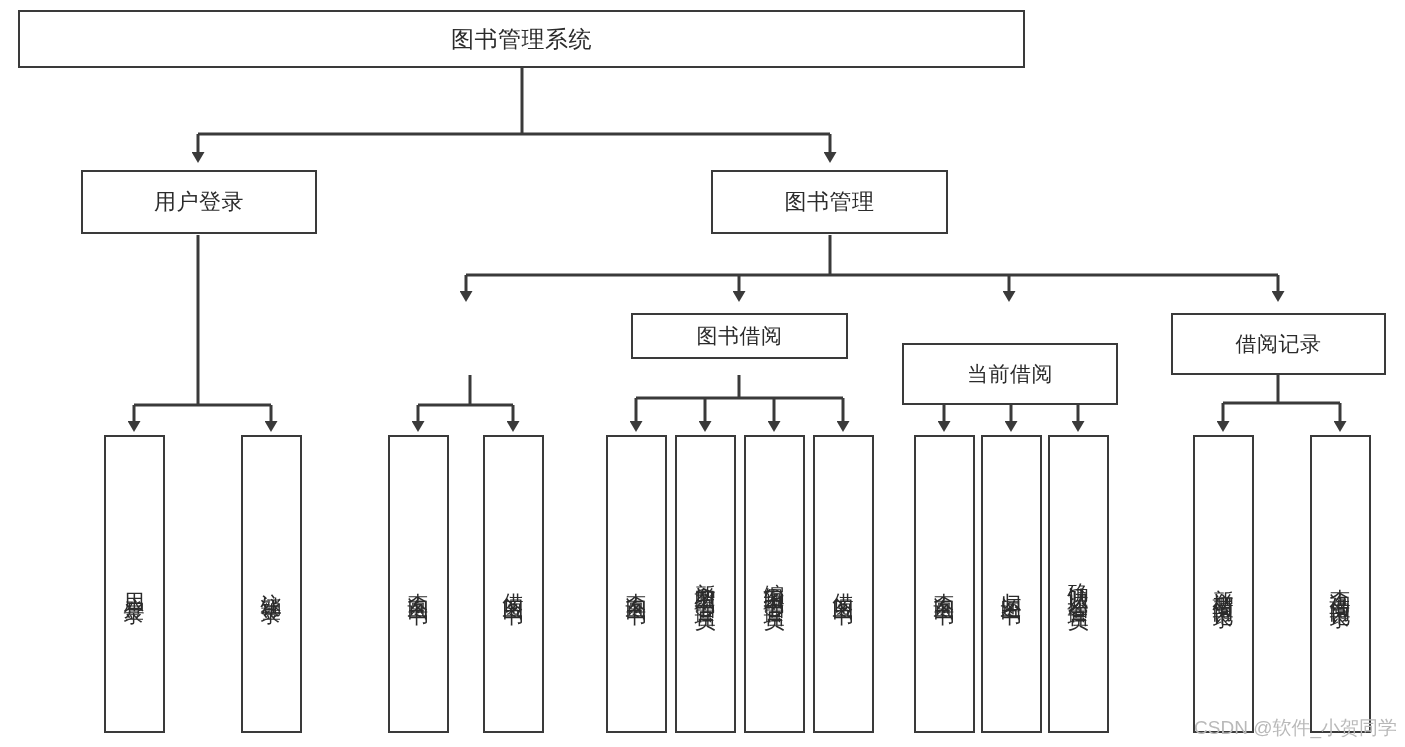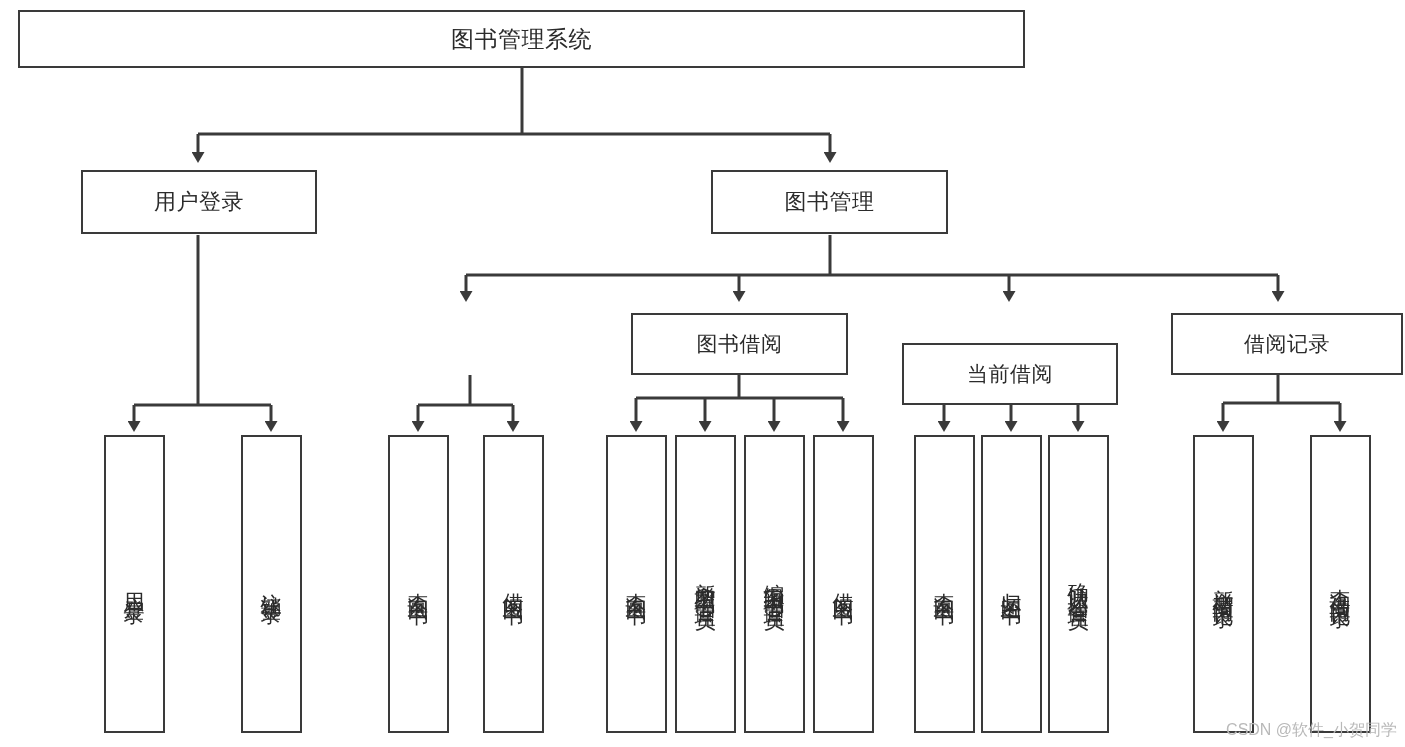--- a/index.html
+++ b/index.html
@@ -72,21 +72,21 @@
     align-items: center;
     justify-content: center;
     width: 100%;
     height: 100%;
   }
   
   #watermark {
     position: absolute;
     right: 8px;
     bottom: 6px;
-    font-size: 16px;
+    font-size: 19px;
     color: #b9b9b9;
     white-space: nowrap;
     z-index: 5;
   }
 </style>
 </head>
 <body>
 
 <div id="canvas">
 
@@ -149,29 +149,29 @@
 
   <div class="node lvl2" style="left:81px; top:170px; width:236px; height:64px;">
     <span class="label">用户登录</span>
   </div>
 
   <div class="node lvl2" style="left:711px; top:170px; width:237px; height:64px;">
     <span class="label">图书管理</span>
   </div>
 
 
-  <div class="node lvl3" style="left:631px; top:313px; width:217px; height:62px;">
+  <div class="node lvl3" style="left:631px; top:313px; width:217px; height:46px;">
     <span class="label">图书借阅</span>
   </div>
 
   <div class="node lvl3" style="left:902px; top:313px; width:216px; height:62px;margin-top:30px;">
     <span class="label">当前借阅</span>
   </div>
 
-  <div class="node lvl3" style="left:1171px; top:313px; width:232px; height:62px;">
+  <div class="node lvl3" style="left:1171px; top:313px; width:215px; height:62px;">
     <span class="label">借阅记录</span>
   </div>
 
   <div class="node leaf" style="left:104px; top:435px; width:61px; height:298px;">
     <div class="leaf-inner">
       <span class="label">用户登录</span>
     </div>
   </div>
 
   <div class="node leaf" style="left:241px; top:435px; width:61px; height:298px;">

